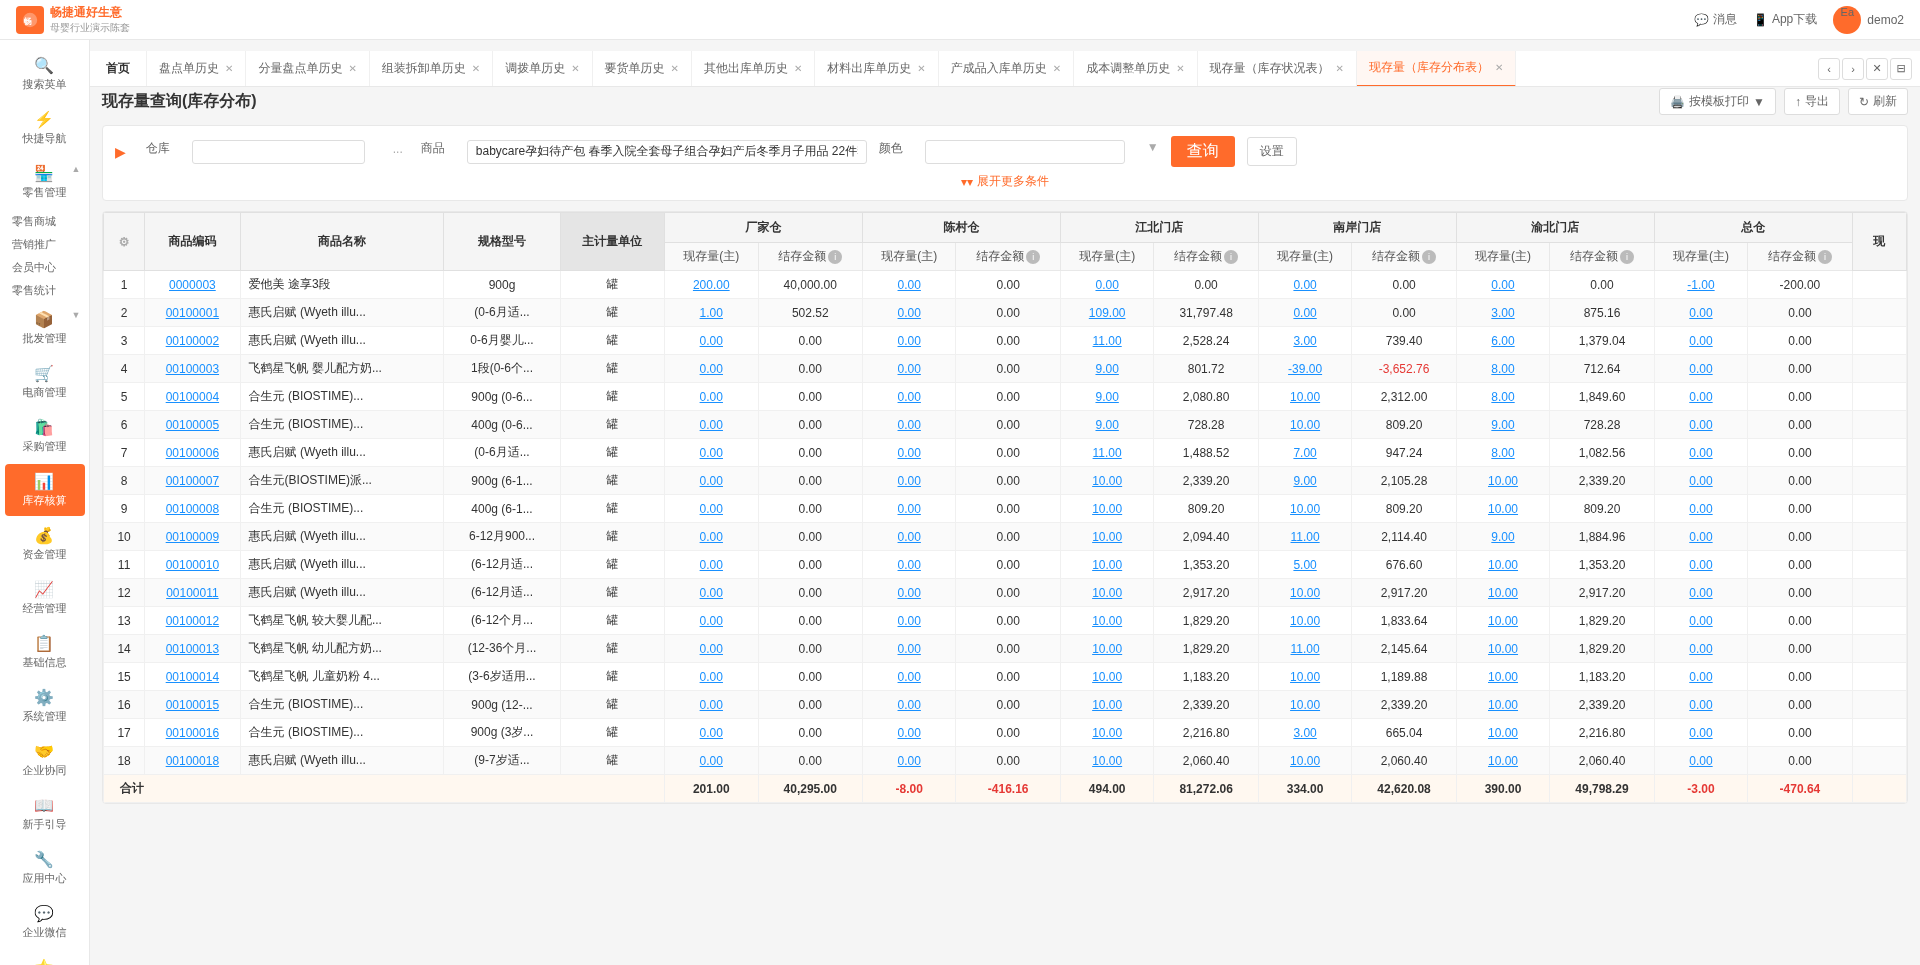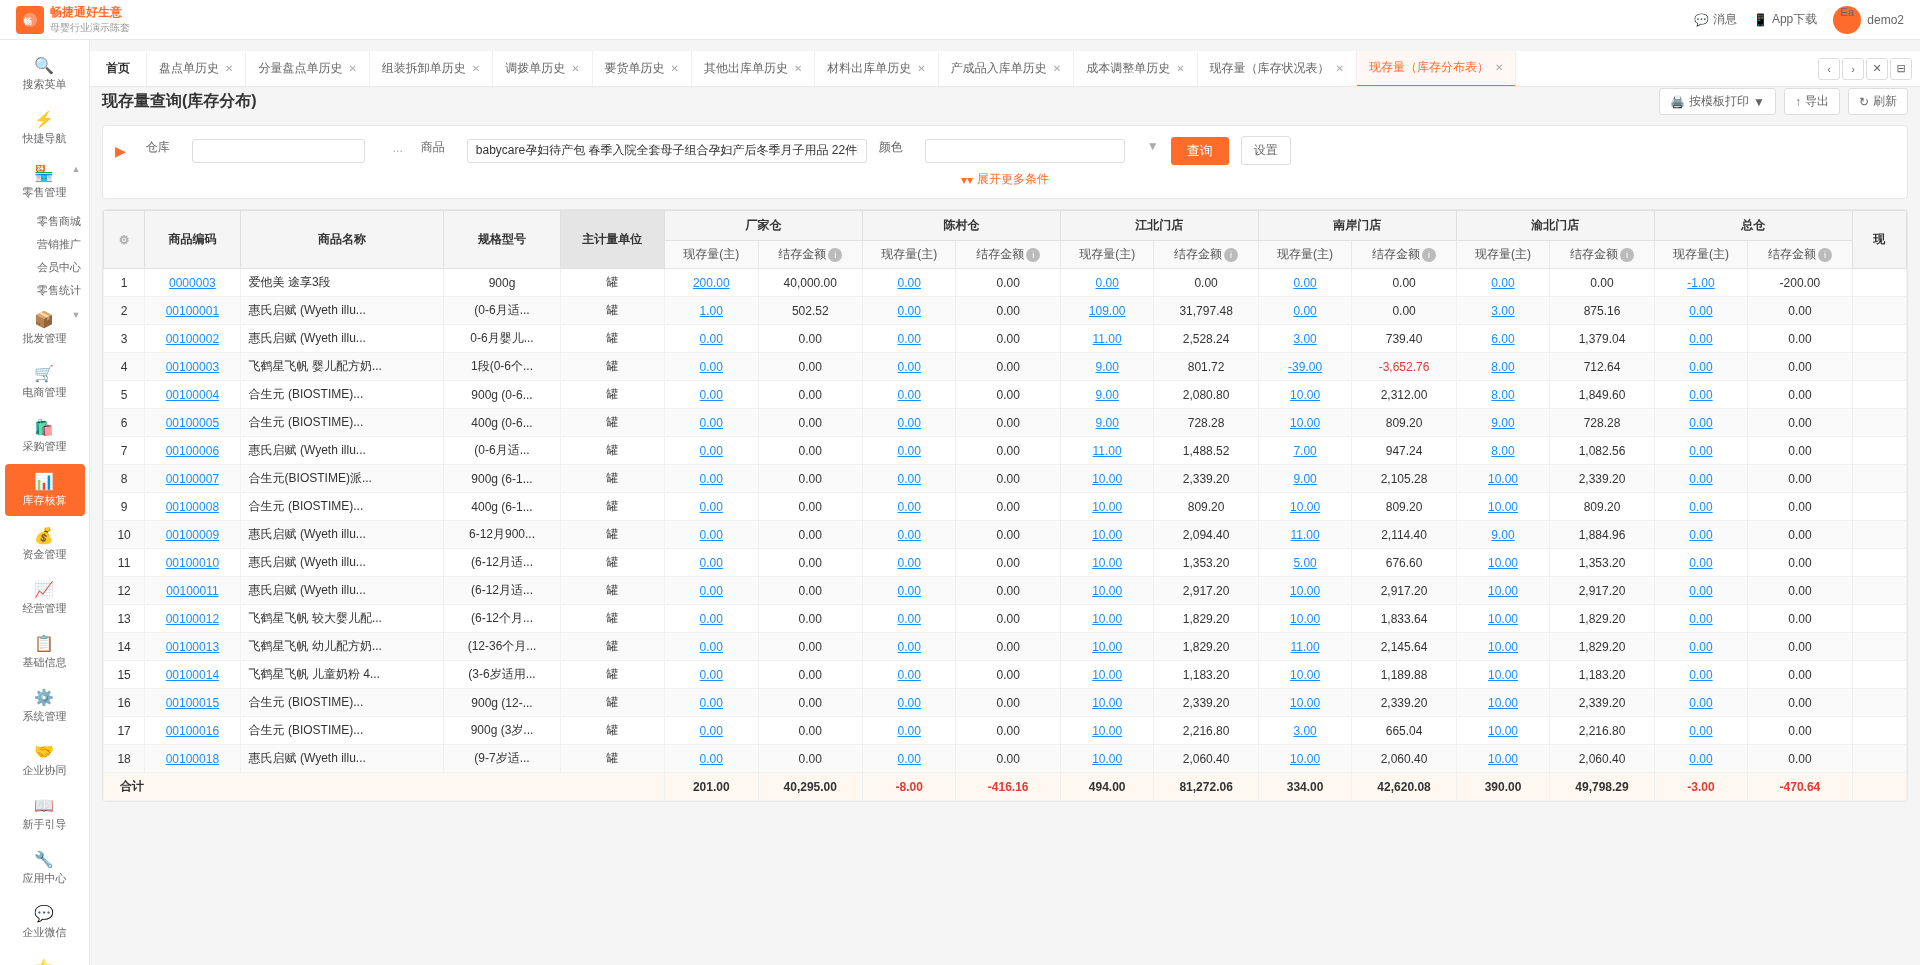--- a/index.html
+++ b/index.html
@@ -85,21 +85,21 @@
     .filter-expand {
       display: flex; align-items: center; gap: 4px; color: #ff6b2b;
       cursor: pointer; font-size: 12px; justify-content: center; margin-top: 6px;
     }
     .orange-arrow { color: #ff6b2b; font-size: 14px; margin-right: 8px; cursor: pointer; }
     .dots-btn { color: #aaa; cursor: pointer; padding: 2px 6px; }
 
     
     .btn-primary {
       background: #ff6b2b; color: white; border: none; border-radius: 3px;
-      padding: 5px 16px; cursor: pointer; font-size: 13px;
+      padding: 5px 16px; cursor: pointer; font-size: 16px;
     }
     .btn-secondary {
       background: #fff; color: #666; border: 1px solid #ddd; border-radius: 3px;
       padding: 5px 12px; cursor: pointer; font-size: 12px;
     }
 
     
     .table-container {
       background: #fff; border: 1px solid #e8e8e8; border-radius: 4px;
       overflow: auto; max-height: calc(100vh - 230px);
@@ -130,21 +130,21 @@
     .info-icon { display: inline-block; width: 14px; height: 14px; border-radius: 50%; background: #bbb; color: white; font-size: 9px; text-align: center; line-height: 14px; cursor: pointer; margin-left: 2px; }
     
     
     .table-container::-webkit-scrollbar { height: 6px; width: 6px; }
     .table-container::-webkit-scrollbar-track { background: #f1f1f1; }
     .table-container::-webkit-scrollbar-thumb { background: #ccc; border-radius: 3px; }
 
     
     .sidebar-sub {
       width: 100%; padding: 4px 8px 4px 12px; font-size: 11px;
-      color: #666; cursor: pointer; border-radius: 3px; text-align: right;
+      color: #666; cursor: pointer; border-radius: 3px;
     }
 
     .nav-tab-home { padding: 0 16px; }
   </style>
 </head>
 <body>
 
 <div class="top-bar">
   <div class="top-bar-logo">
     <div class="logo-icon">

